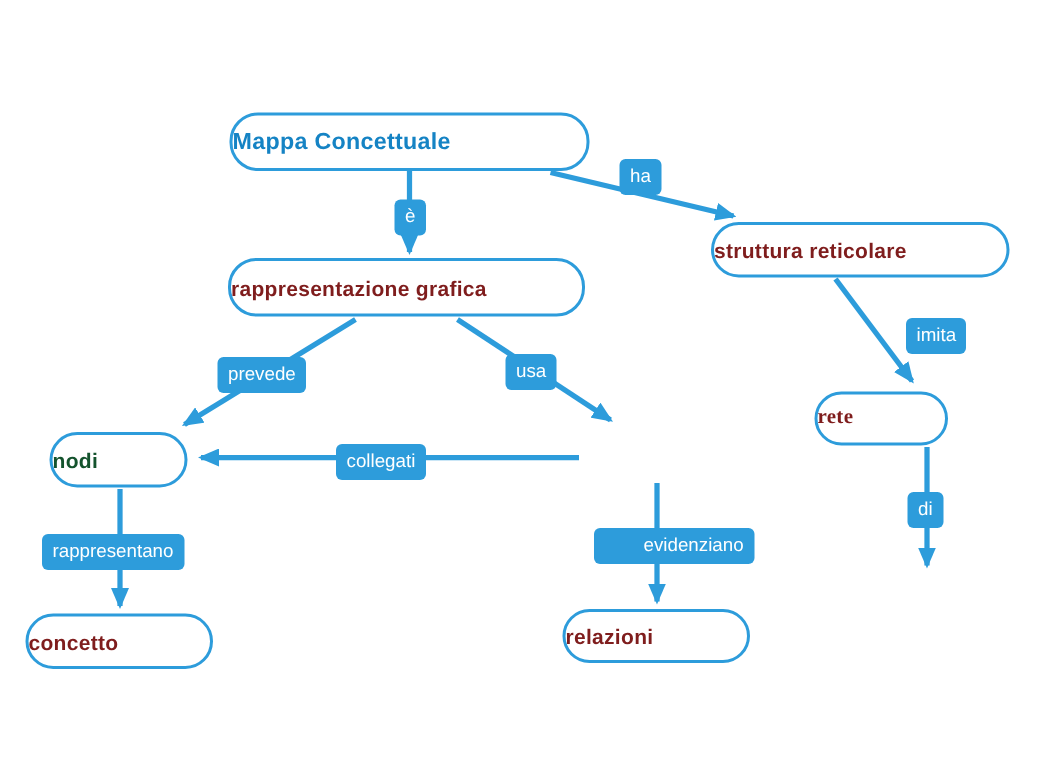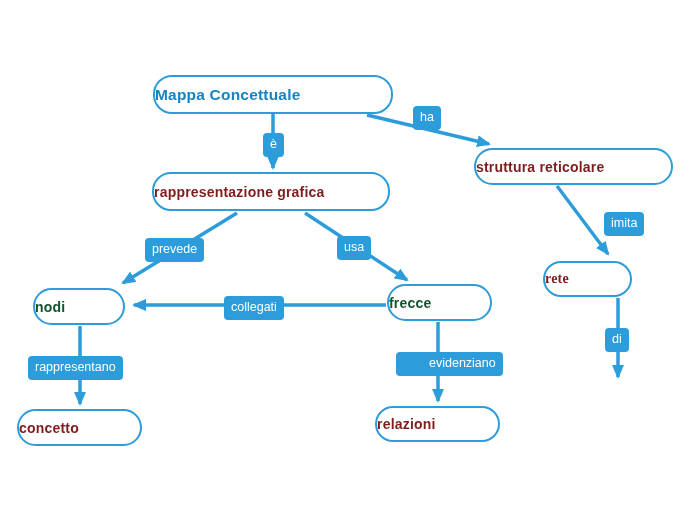--- a/index.html
+++ b/index.html
@@ -74,23 +74,20 @@
   </div>
 
   <div class="node" style="left:474px; top:148px; width:199px; height:37px;">
     <span class="node-text">struttura reticolare</span>
   </div>
 
   <div class="node" style="left:33px; top:288px; width:92px; height:37px;">
     <span class="node-text keyword">nodi</span>
   </div>
 
-  <div class="node" style="left:387px; top:284px; width:105px; height:37px;">
-    <span class="node-text keyword">frecce</span>
-  </div>
 
   <div class="node" style="left:543px; top:261px; width:89px; height:36px;font-family:Liberation Serif, serif;">
     <span class="node-text">rete</span>
   </div>
 
   <div class="node" style="left:17px; top:409px; width:125px; height:37px;">
     <span class="node-text">concetto</span>
   </div>
 
   <div class="node" style="left:375px; top:406px; width:125px; height:36px;">

